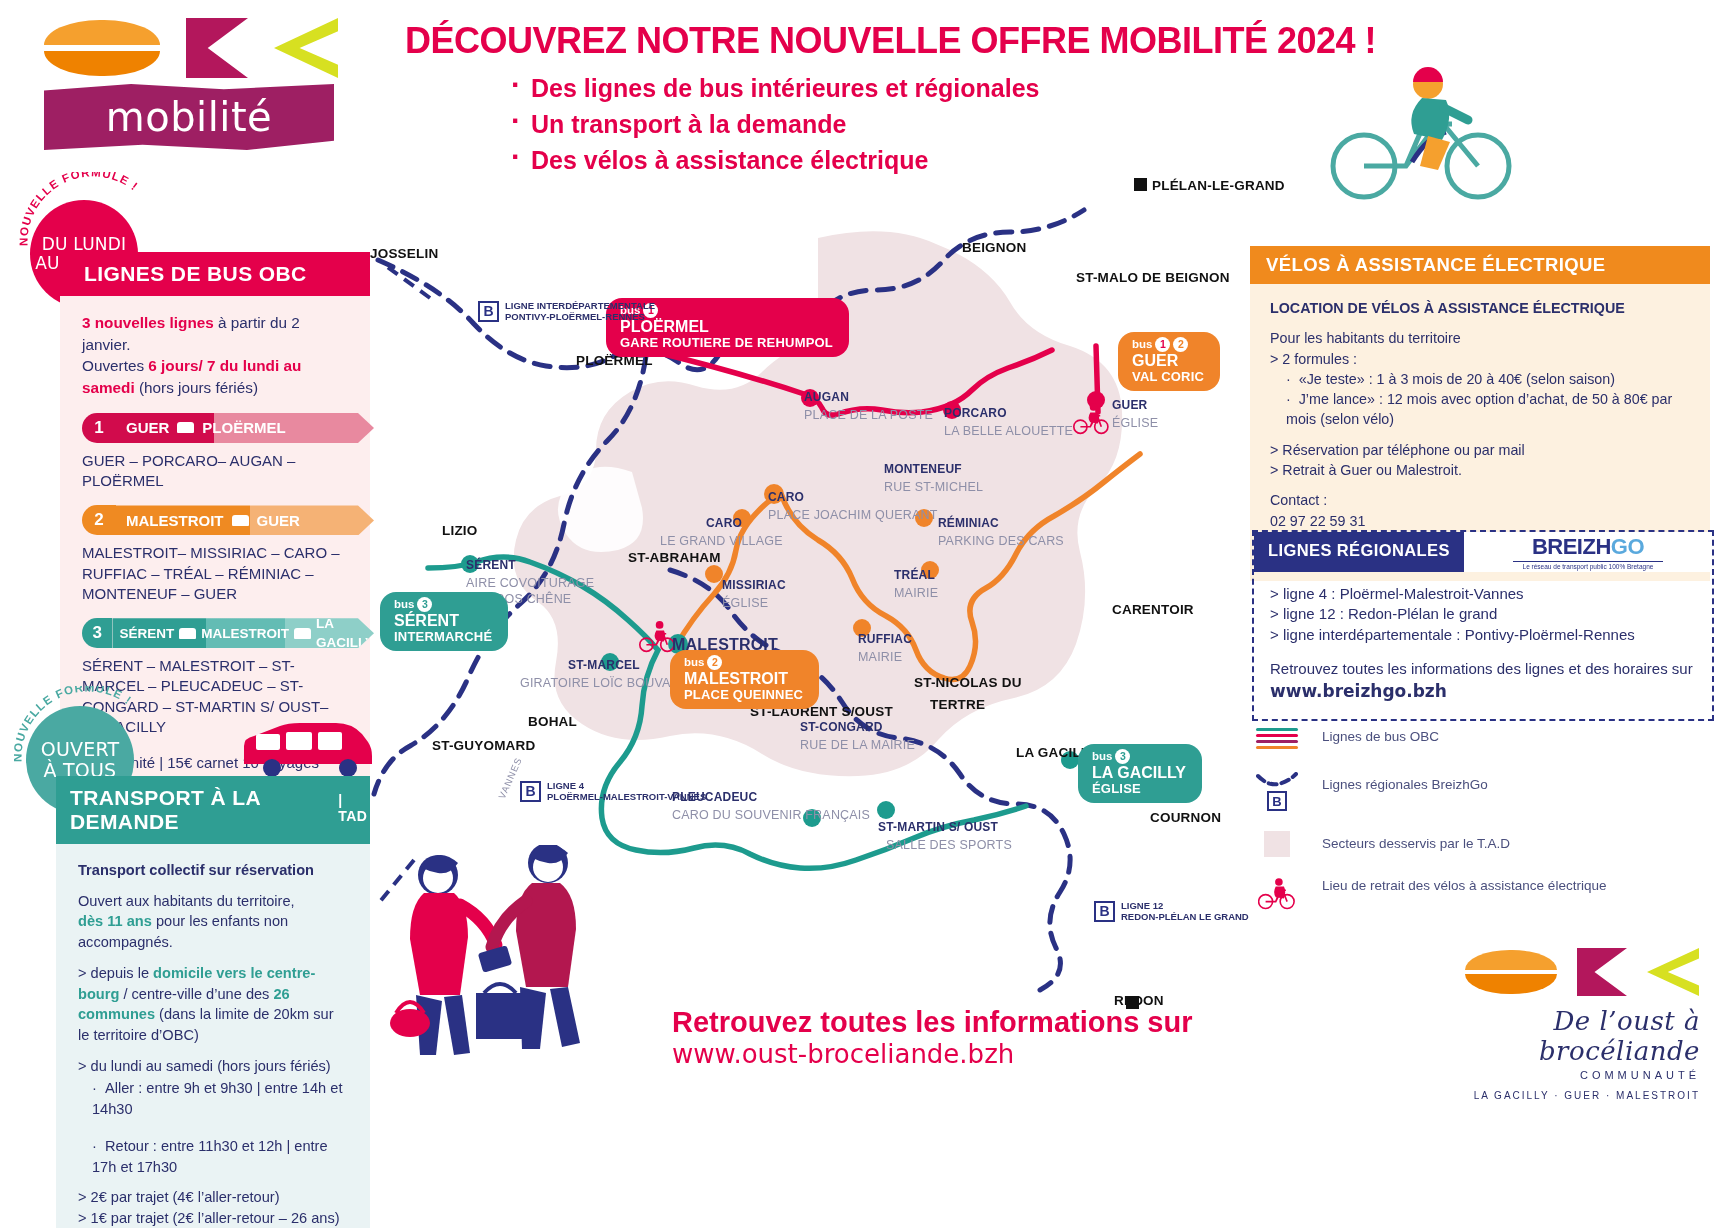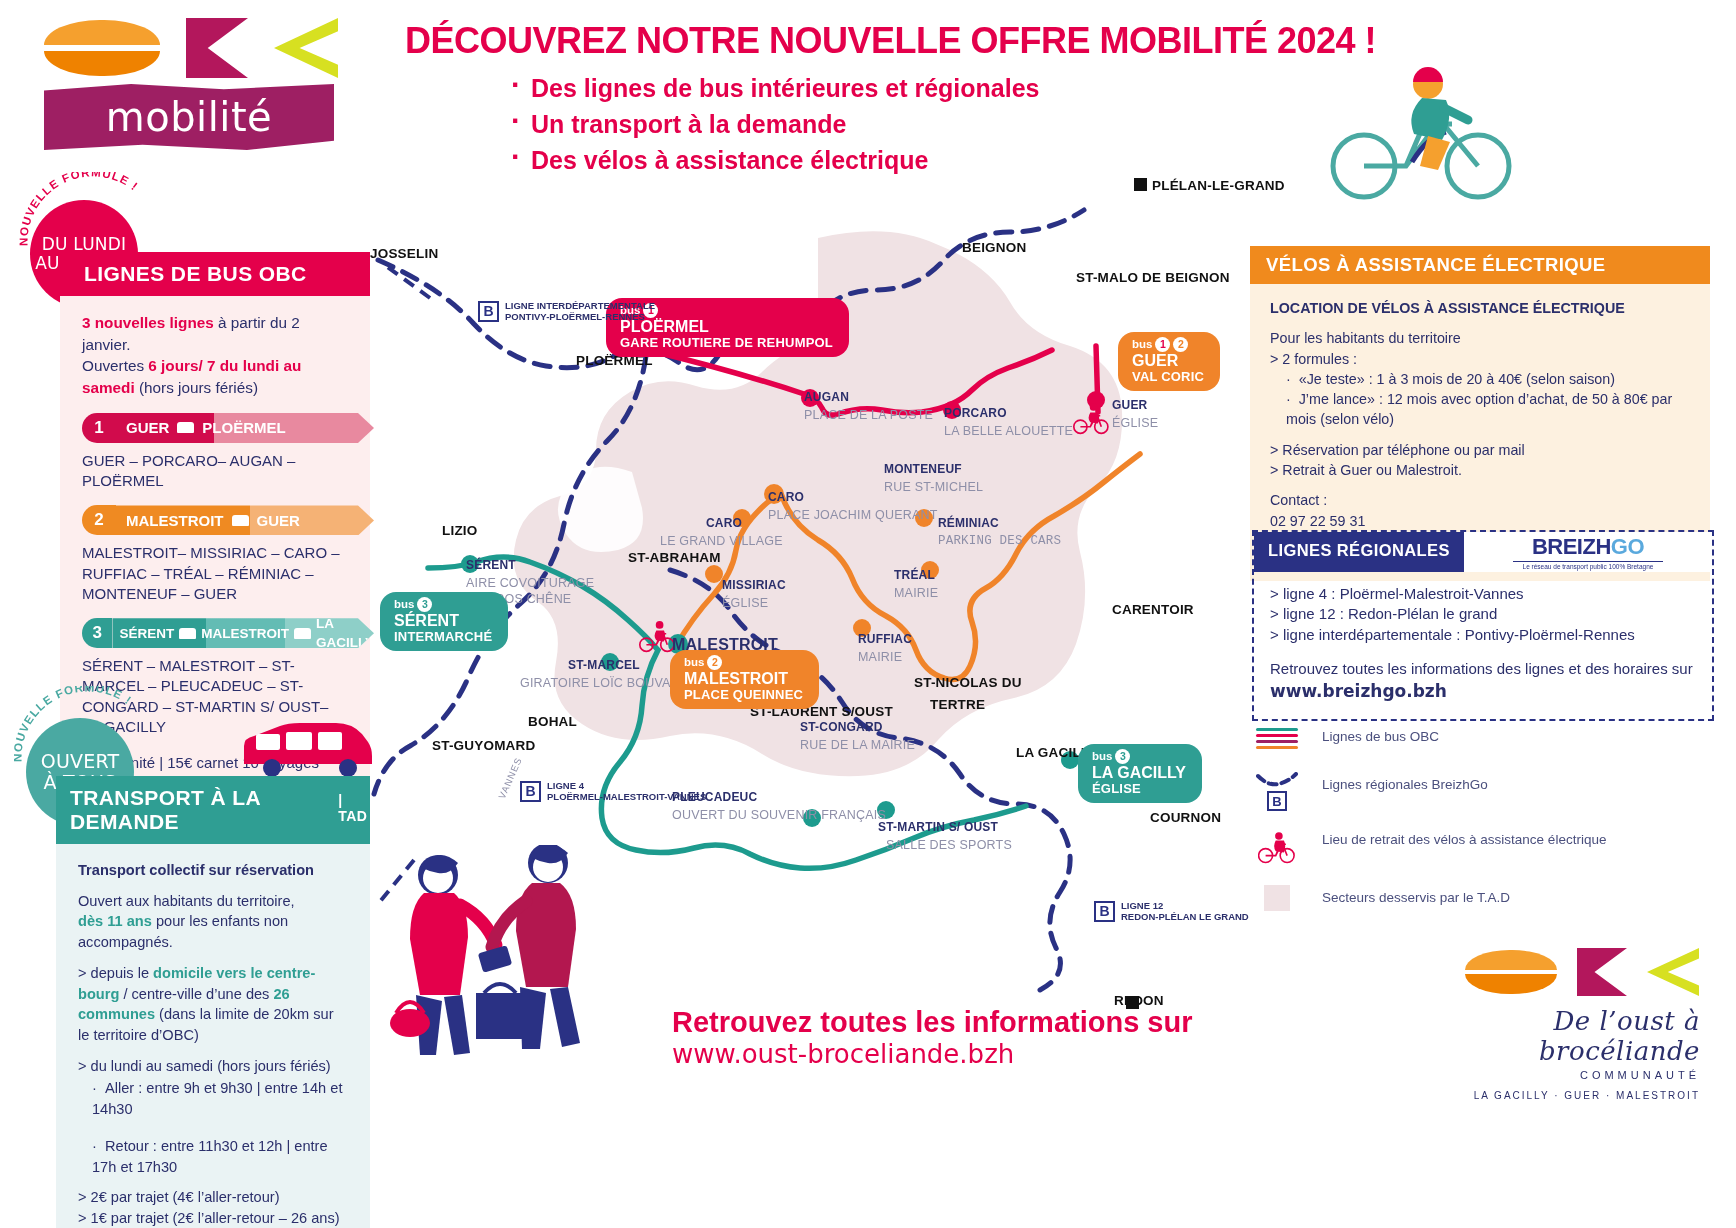--- a/index.html
+++ b/index.html
@@ -282,21 +282,21 @@
 
   <div class="abs" style="left:14px; top:686px; width:150px; height:150px;">
     <svg width="150" height="150" viewBox="0 0 150 150" style="position:absolute;left:0;top:0;">
       <defs>
           <path id="arcT" d="M 8 80 A 62 62 0 0 1 140 64"></path>
         </defs>
       <text font-size="11.5" font-weight="bold" fill="#4aa9a2" font-family="Liberation Sans, sans-serif" letter-spacing="1.2">
         <textPath href="#arcT" startOffset="2%">NOUVELLE FORMULE !</textPath>
       </text>
     </svg>
-    <div class="badge-circle teal" style="position:absolute; left:12px; top:32px;">
+    <div class="badge-circle teal" style="position:absolute; left:12px; top:20px;">
       <div class="bl" style="font-size:19px;">OUVERT</div>
       <div class="bl" style="font-size:19px;">À TOUS</div>
     </div>
   </div>
 
   <svg class="abs" style="left:240px; top:718px;" width="132" height="66" viewBox="0 0 132 66">
     <path d="M4 46 L4 28 Q4 20 14 18 L40 8 Q48 5 60 5 L96 5 Q112 5 122 16 L128 24 Q132 30 132 38 L132 46 Z" fill="#e4004b"></path>
     <rect x="16" y="16" width="24" height="16" rx="2" fill="#fff"></rect>
     <rect x="46" y="14" width="26" height="18" rx="2" fill="#fff"></rect>
     <rect x="78" y="14" width="24" height="18" rx="2" fill="#fff"></rect>
@@ -453,21 +453,21 @@
     <div class="map-label lbl-navy" style="left:574px; top:256px;">PORCARO</div>
     <div class="map-label lbl-sub" style="left:574px; top:274px;">LA BELLE ALOUETTE</div>
 
     <div class="map-label lbl-navy" style="left:742px; top:248px;">GUER</div>
     <div class="map-label lbl-sub" style="left:742px; top:266px;">ÉGLISE</div>
 
     <div class="map-label lbl-navy" style="left:514px; top:312px;">MONTENEUF</div>
     <div class="map-label lbl-sub" style="left:514px; top:330px;">RUE ST-MICHEL</div>
 
     <div class="map-label lbl-navy" style="left:568px; top:366px;">RÉMINIAC</div>
-    <div class="map-label lbl-sub" style="left:568px; top:384px;font-family:Liberation Mono, monospace;">PARKING DES CARS</div>
+    <div class="map-label lbl-sub" style="left:568px; top:384px;">PARKING DES CARS</div>
 
     <div class="map-label lbl-navy" style="left:398px; top:340px;">CARO</div>
     <div class="map-label lbl-sub" style="left:398px; top:358px;">PLACE JOACHIM QUERANT</div>
 
     <div class="map-label lbl-navy" style="left:336px; top:366px;">CARO</div>
     <div class="map-label lbl-sub" style="left:290px; top:384px;">LE GRAND VILLAGE</div>
 
     <div class="map-label lbl-navy" style="left:524px; top:418px;">TRÉAL</div>
     <div class="map-label lbl-sub" style="left:524px; top:436px;">MAIRIE</div>
 
@@ -481,21 +481,21 @@
     <div class="map-label lbl-sub" style="left:96px; top:426px;">AIRE COVOITURAGE</div>
     <div class="map-label lbl-sub" style="left:96px; top:442px;">LE GROS CHÊNE</div>
 
     <div class="map-label lbl-navy" style="left:198px; top:508px;">ST-MARCEL</div>
     <div class="map-label lbl-sub" style="left:150px; top:526px;">GIRATOIRE LOÏC BOUVARD</div>
 
     <div class="map-label lbl-navy" style="left:430px; top:570px;">ST-CONGARD</div>
     <div class="map-label lbl-sub" style="left:430px; top:588px;">RUE DE LA MAIRIE</div>
 
     <div class="map-label lbl-navy" style="left:302px; top:640px;">PLEUCADEUC</div>
-    <div class="map-label lbl-sub" style="left:302px; top:658px;">OUVERT DU SOUVENIR FRANÇAIS</div>
+    <div class="map-label lbl-sub" style="left:302px; top:658px;">CARO DU SOUVENIR FRANÇAIS</div>
 
     <div class="map-label lbl-navy" style="left:508px; top:670px;">ST-MARTIN S/ OUST</div>
     <div class="map-label lbl-sub" style="left:516px; top:688px;">SALLE DES SPORTS</div>
 
     <div class="map-label lbl-navy" style="left:302px; top:486px; font-size:16px;">MALESTROIT</div>
 
     <div class="stop-pill pink" style="left:236px; top:148px;">
       <div class="bus-tag">bus<span class="numcirc p">1</span></div>
       <div class="nm">PLOËRMEL</div>
       <div class="ad">GARE ROUTIERE DE REHUMPOL</div>
@@ -606,37 +606,37 @@
         <svg width="42" height="16" viewBox="0 0 42 16">
           <path d="M2 4 q10 10 20 8 q10 -2 18 -10" stroke="#2a3184" stroke-width="4" fill="none" stroke-dasharray="8 5" stroke-linecap="round"></path>
         </svg>
         <div class="breizh-b" style="width:20px;height:20px;font-size:13px;">B</div>
       </div>
       <div class="legend-txt" style="padding-top:4px;">Lignes régionales BreizhGo</div>
     </div>
 
     <div class="legend-row">
       <div class="legend-key">
+        <div style="width:26px; height:26px; background:#f0e2e4;"></div>
+      </div>
+      <div class="legend-txt" style="padding-top:4px;">Secteurs desservis par le T.A.D</div>
+    </div>
+
+    <div class="legend-row">
+      <div class="legend-key">
         <svg width="38" height="34" viewBox="0 0 60 52">
           <circle cx="12" cy="38" r="11" fill="none" stroke="#e4004b" stroke-width="2.5"></circle>
           <circle cx="46" cy="38" r="11" fill="none" stroke="#e4004b" stroke-width="2.5"></circle>
           <path d="M12 38 L28 38 L38 18 L46 38 M28 38 L35 20 L44 20" fill="none" stroke="#e4004b" stroke-width="2.5"></path>
           <circle cx="33" cy="7" r="6" fill="#e4004b"></circle>
           <path d="M28 14 q-5 9 0 17 l13 2 q4 -11 0 -19 z" fill="#e4004b"></path>
         </svg>
       </div>
       <div class="legend-txt">Lieu de retrait des vélos à assistance électrique</div>
     </div>
-
-    <div class="legend-row">
-      <div class="legend-key">
-        <div style="width:26px; height:26px; background:#f0e2e4;"></div>
-      </div>
-      <div class="legend-txt" style="padding-top:4px;">Secteurs desservis par le T.A.D</div>
-    </div>
   </div>
 
   <div class="abs" style="left:672px; top:1006px;">
     <div class="footer-title">Retrouvez toutes les informations sur</div>
     <div class="footer-url">www.oust-broceliande.bzh</div>
   </div>
 
   <div class="abs" style="left:1464px; top:948px;">
     <div class="logo-marks" style="gap:20px; justify-content:center;">
       <div class="mark-lens" style="width:92px;height:44px;">

